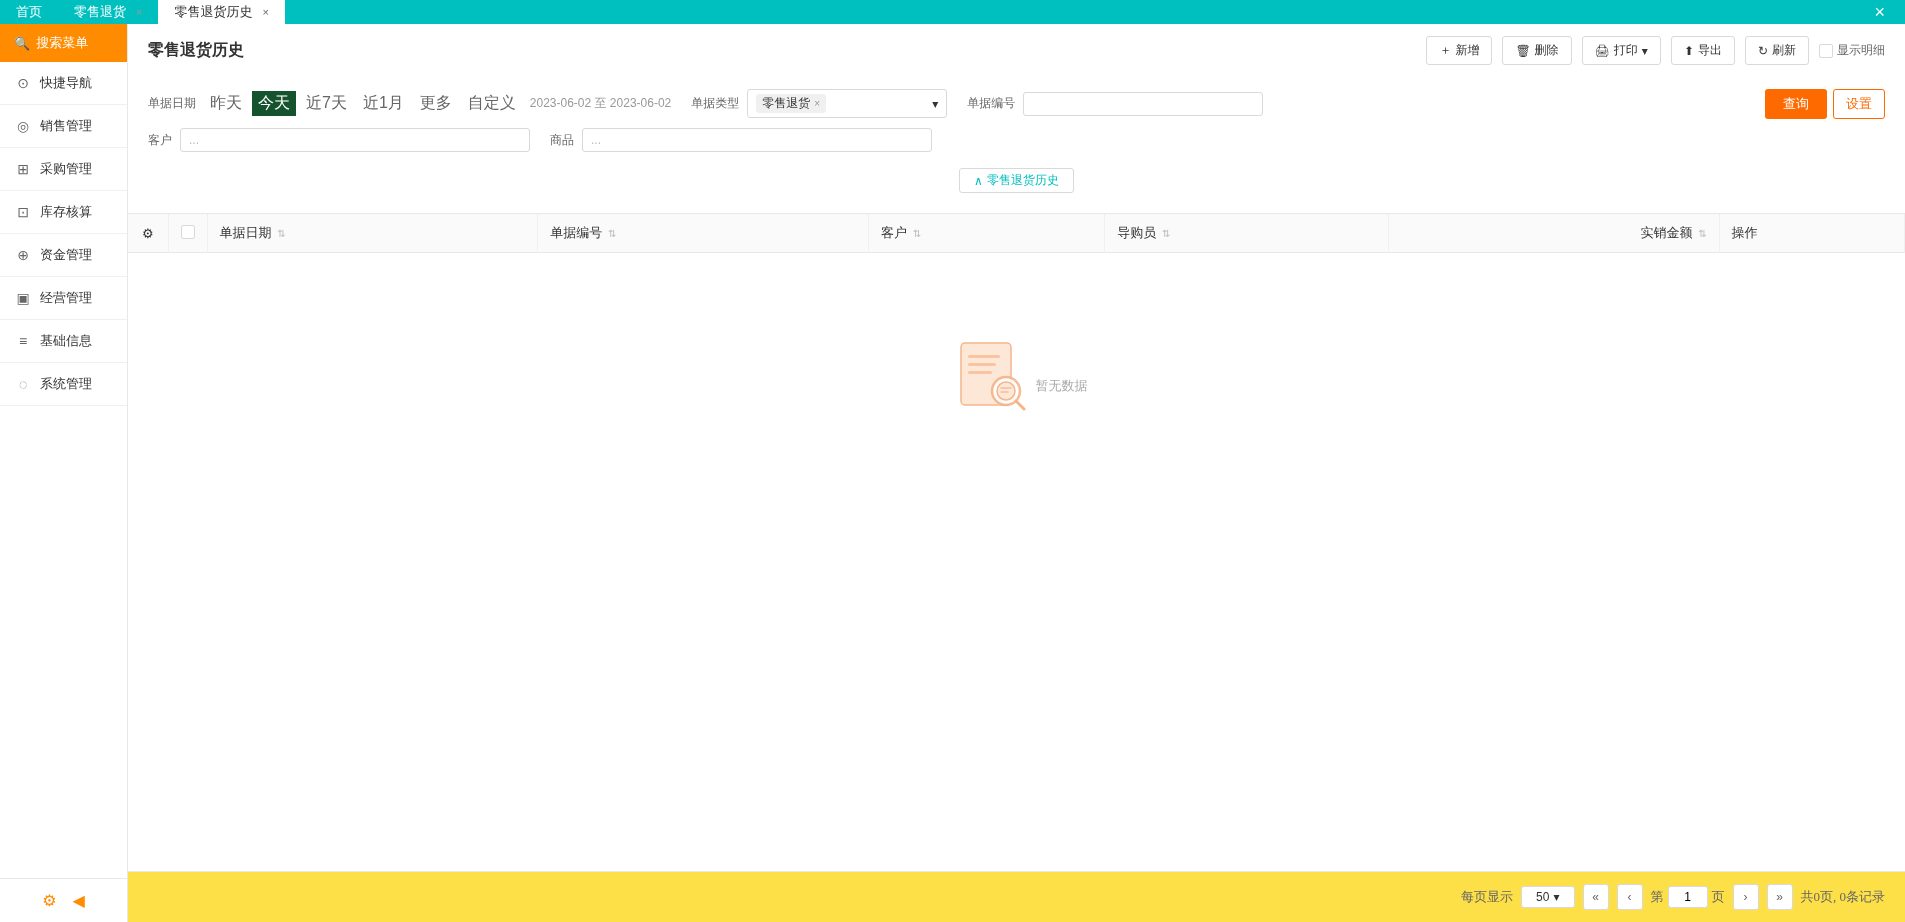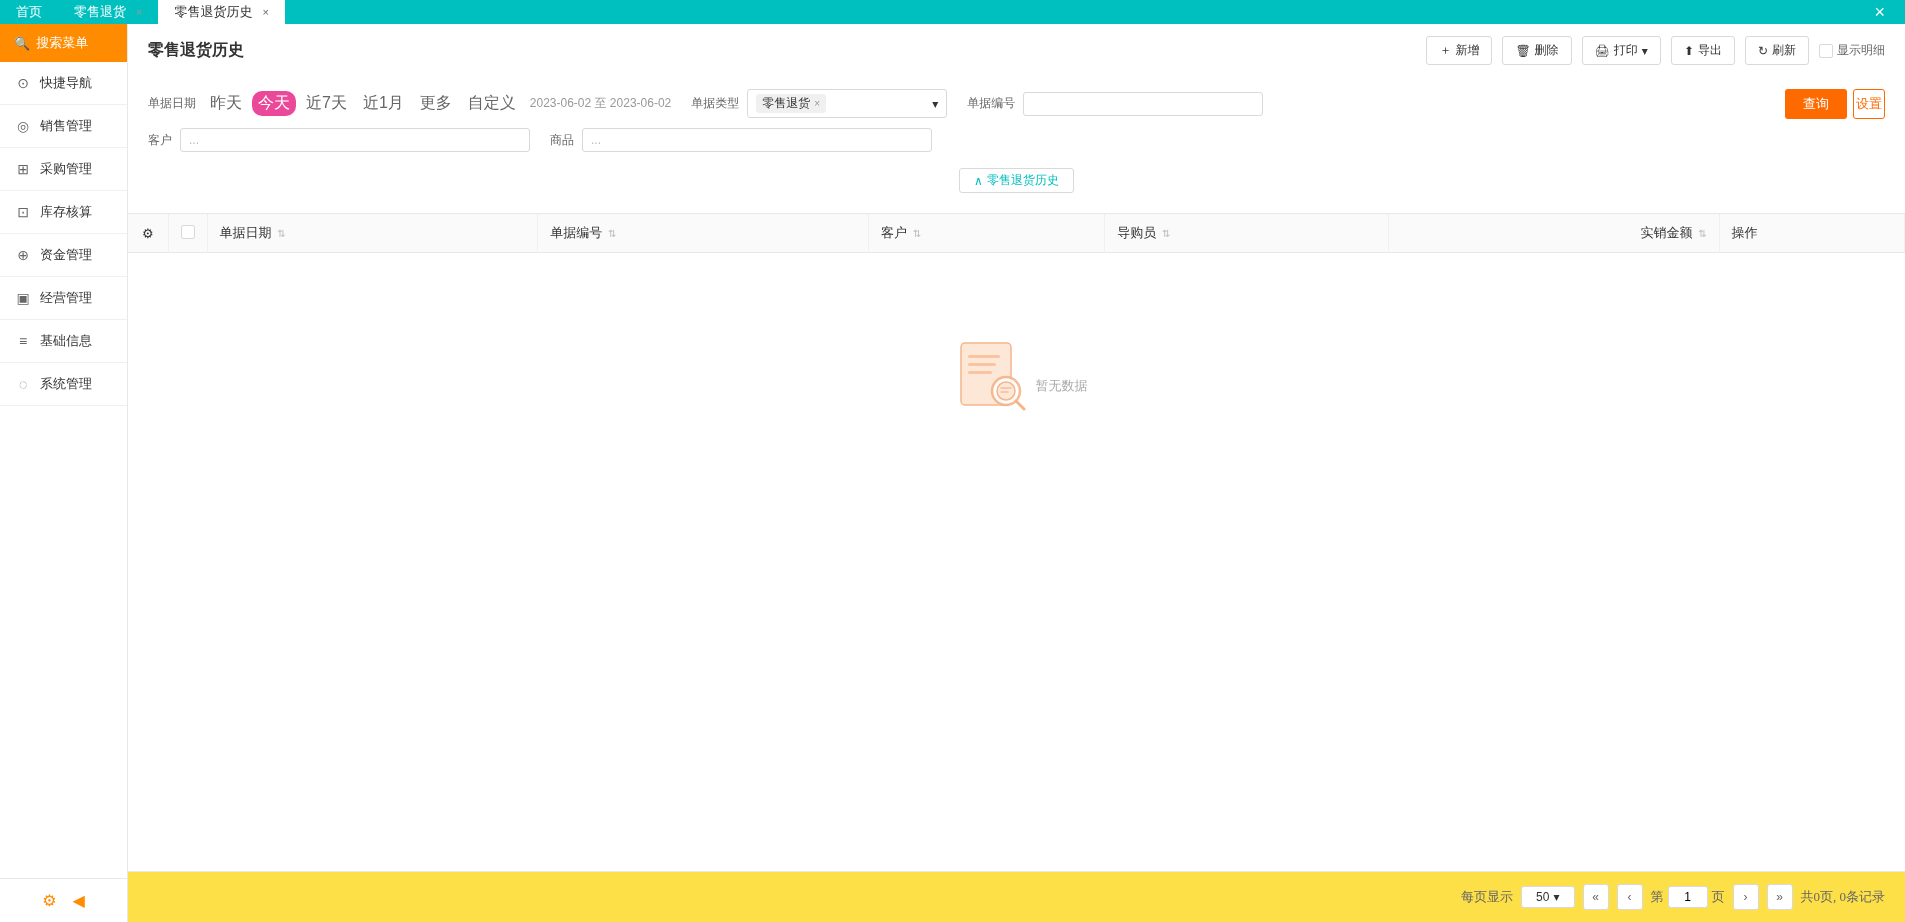--- a/index.html
+++ b/index.html
@@ -180,23 +180,23 @@
       gap: 4px;
     }
     .date-shortcut {
       padding: 2px 6px;
       border-radius: 3px;
       cursor: pointer;
       font-size: 16px;
       color: #666;
     }
     .date-shortcut.active {
-      background: #ec4899;
+      background: #14532d;
       color: #fff;
-      border-radius: 10px;
+      border-radius: 0;
       font-family: Liberation Mono, monospace;
     }
     .date-range {
       color: #999;
       font-size: 12px;
     }
     .filter-select {
       display: flex;
       align-items: center;
       border: 1px solid #d9d9d9;
@@ -284,21 +284,21 @@
       border-radius: 3px;
       padding: 6px 18px;
       cursor: pointer;
       font-size: 13px;
     }
     .settings-btn {
       background: #fff;
       color: #ff6a00;
       border: 1px solid #ff6a00;
       border-radius: 3px;
-      padding: 5px 2px;
+      padding: 5px 12px;
       cursor: pointer;
       font-size: 13px;
     }
 
     
     .table-wrapper {
       flex: 1;
       background: #fff;
       overflow: auto;
       margin: 0;

